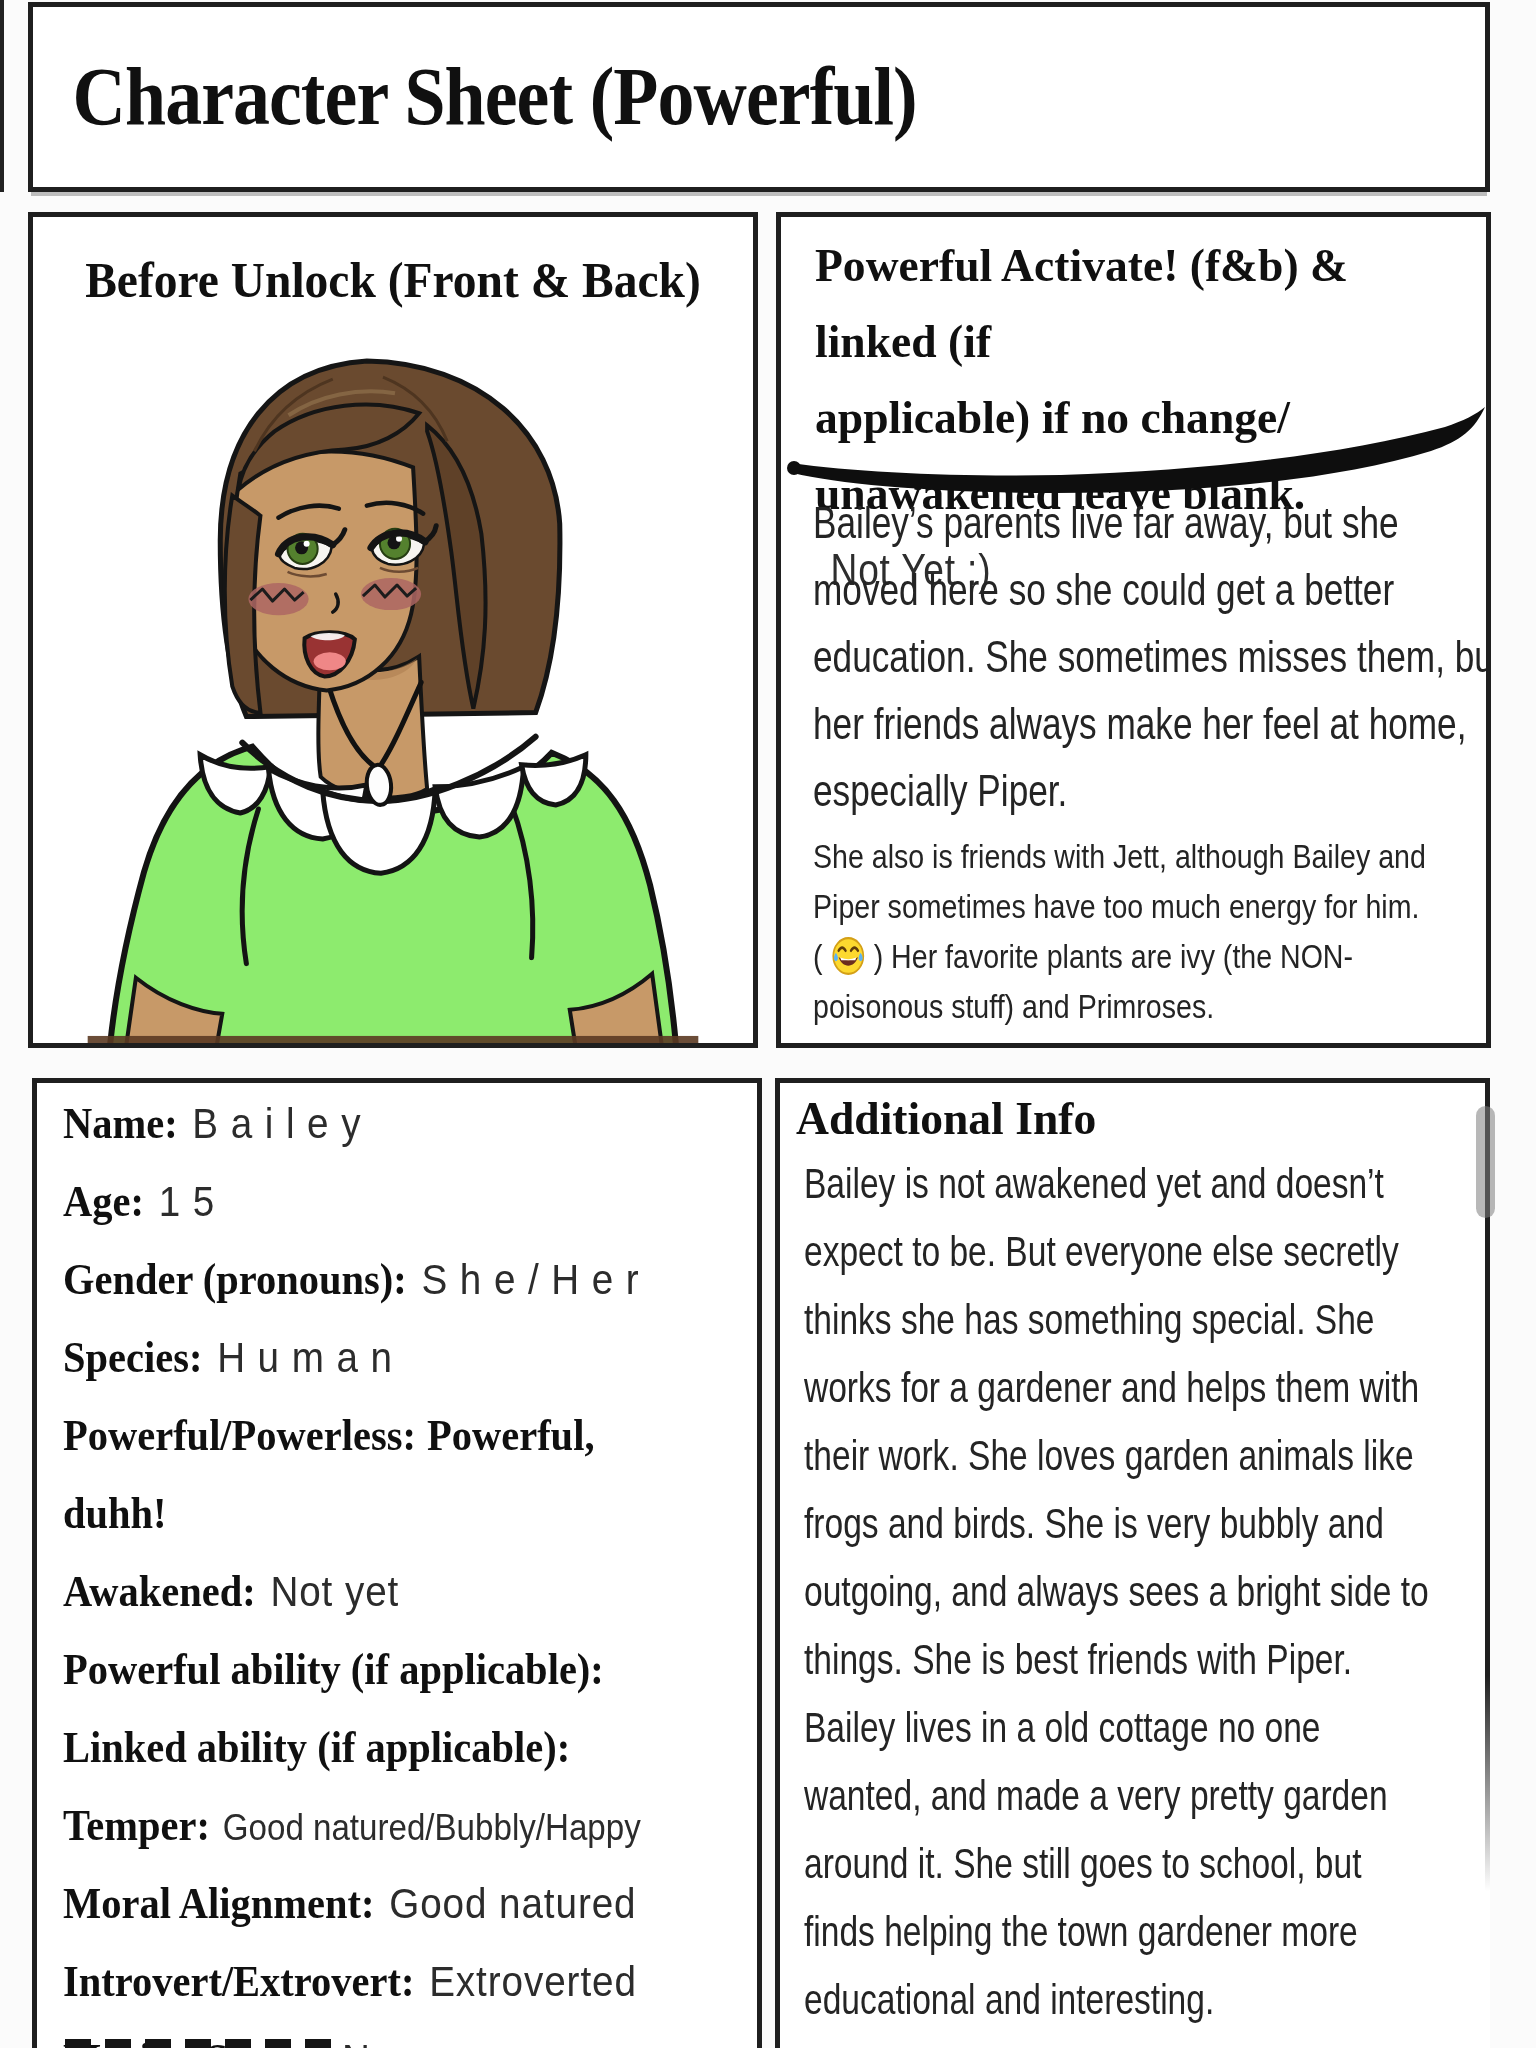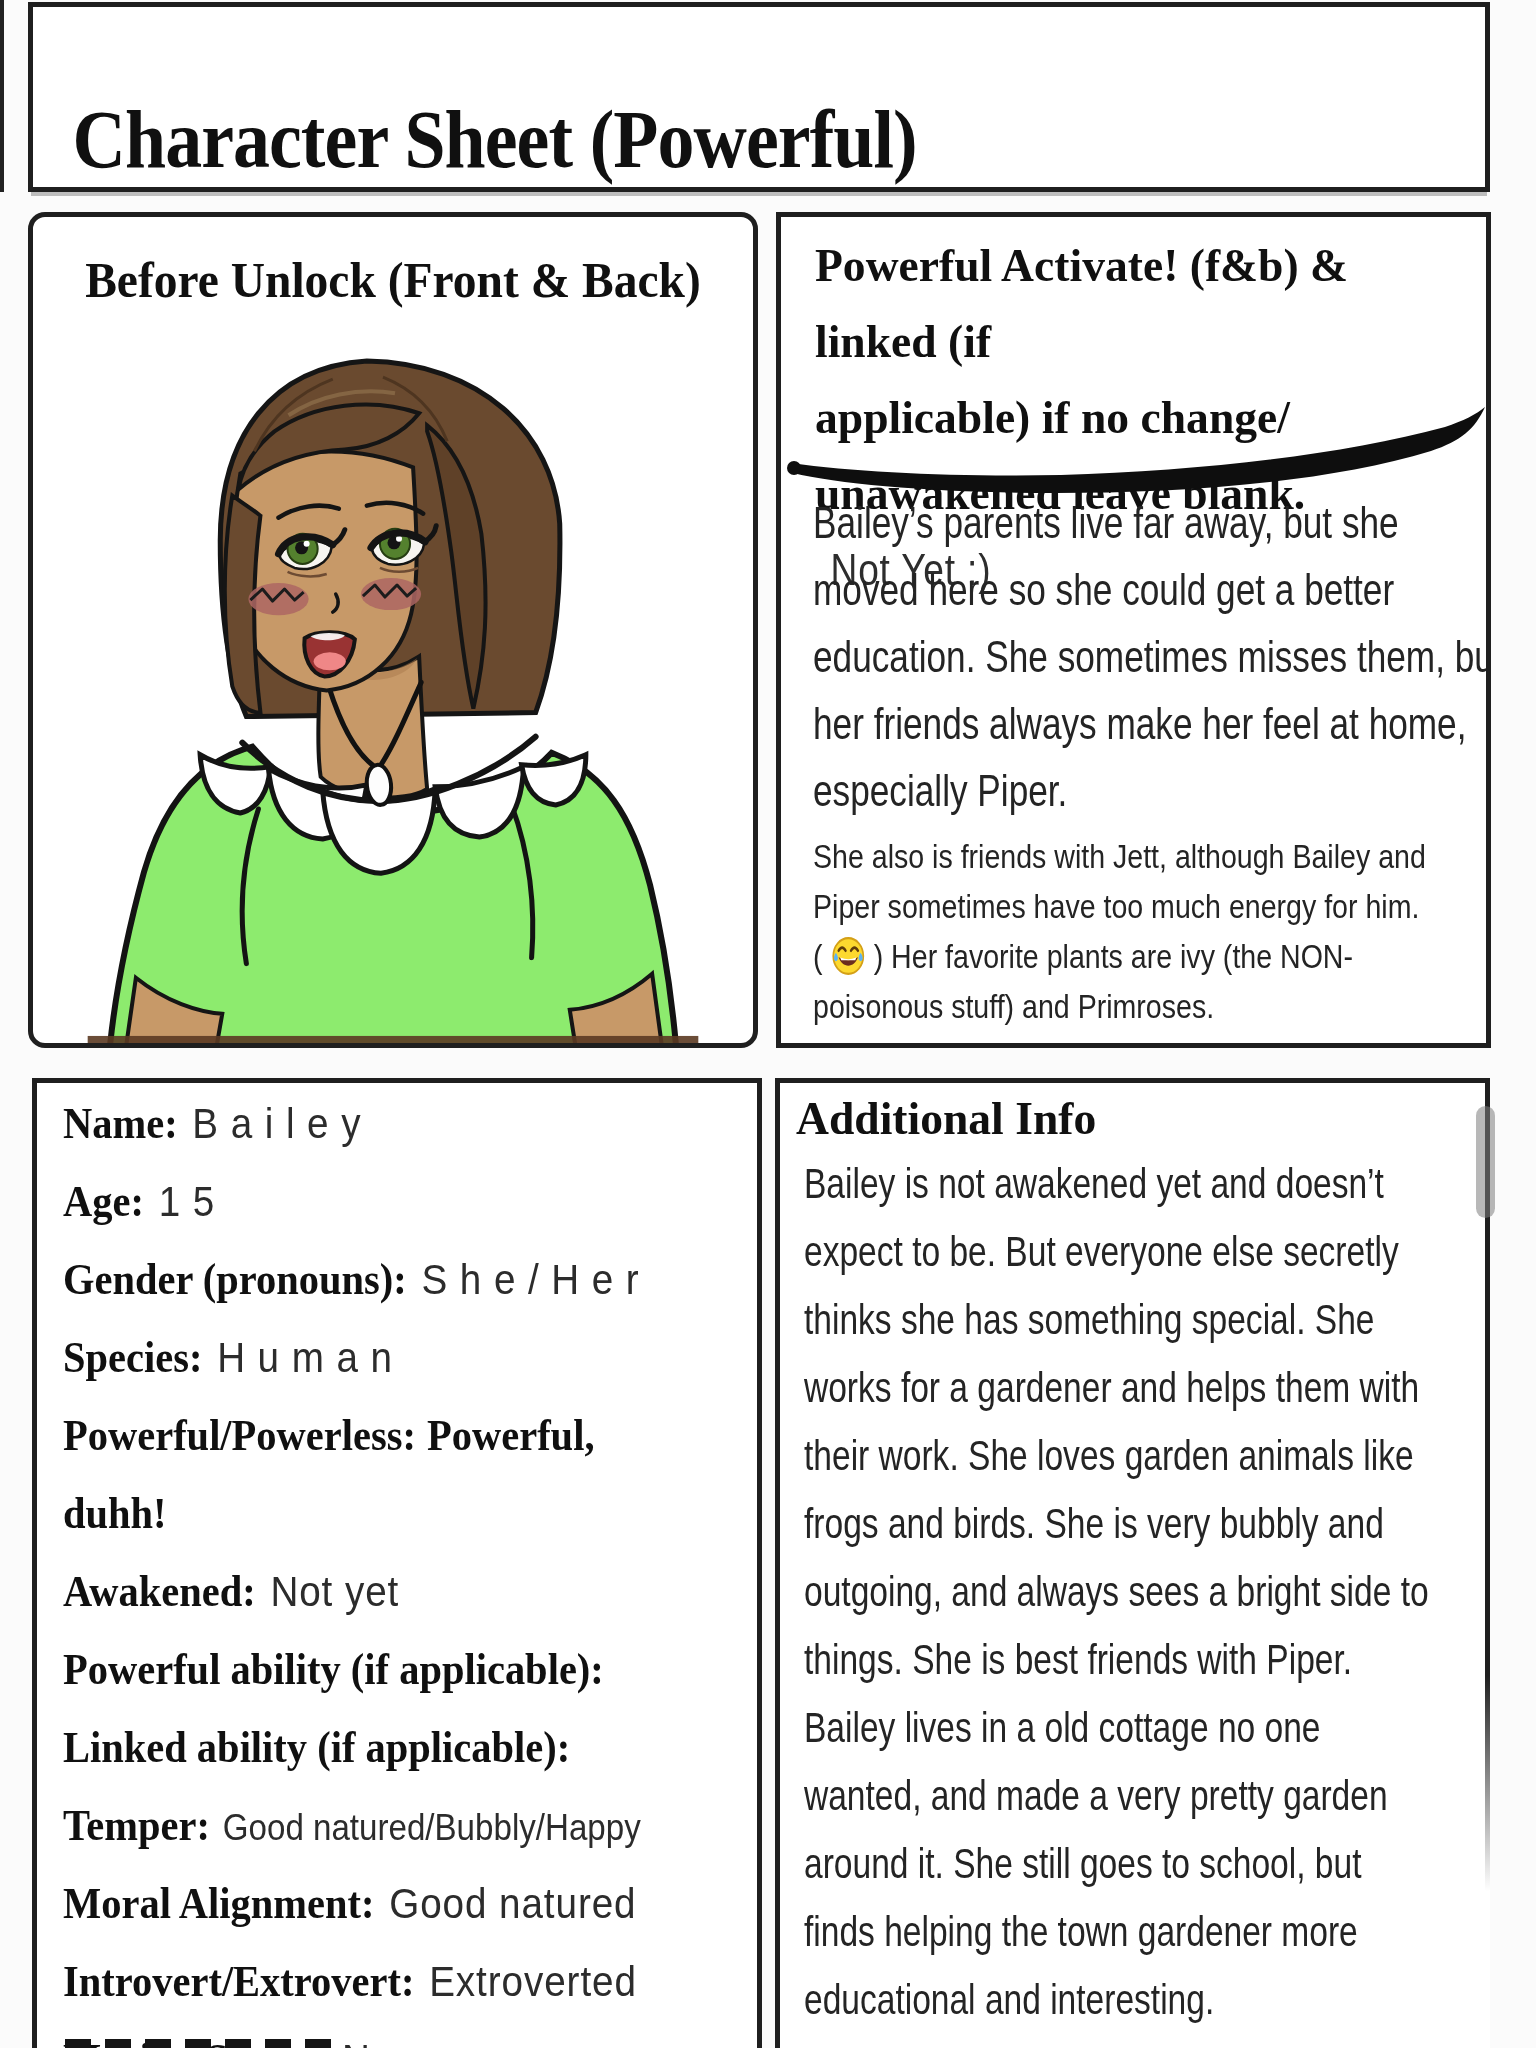--- a/index.html
+++ b/index.html
@@ -4,27 +4,27 @@
 <style>
   html,body{margin:0;padding:0;}
   body{
     width:1536px;height:2048px;position:relative;overflow:hidden;
     background:#fbfbfb;font-family:"Liberation Sans","DejaVu Sans",sans-serif;color:#232323;
   }
   .panel{position:absolute;background:#ffffff;border:5px solid #1f1f1f;box-sizing:border-box;}
   .serif{font-family:"Liberation Serif","DejaVu Serif",serif;font-weight:700;color:#101010;}
 
   
-  #title-box{left:28px;top:2px;width:1462px;height:190px;display:flex;align-items:flex-end;box-shadow:0 7px 0 -3px #bdbdbd;}
+  #title-box{left:28px;top:2px;width:1462px;height:190px;display:flex;align-items:center;box-shadow:0 7px 0 -3px #bdbdbd;}
   #title-box .t{font-size:82px;letter-spacing:-1px;padding-left:44px;white-space:nowrap;display:inline-block;transform:scaleX(.9);transform-origin:left center;}
 
   #edge-line{position:absolute;left:0;top:0;width:4px;height:192px;background:#222;}
 
   
-  #panel-portrait{left:28px;top:212px;width:730px;height:836px;overflow:hidden;border-radius:17px;}
+  #panel-portrait{left:28px;top:212px;width:730px;height:836px;overflow:hidden;}
   #panel-portrait .hd{display:block;text-align:center;margin-top:34px;font-size:50px;transform:scaleX(.95);transform-origin:center;white-space:nowrap;}
   #portrait-svg{position:absolute;left:48px;top:138px;width:624px;height:693px;}
 
   #panel-activate{left:776px;top:212px;width:715px;height:836px;overflow:hidden;}
   #panel-activate .hd{position:absolute;left:34px;top:10px;width:660px;font-size:47px;line-height:76px;transform:scaleX(.97);transform-origin:left top;}
   .note-sans{font-family:"Liberation Sans","DejaVu Sans",sans-serif;font-weight:400;color:#2d2d2d;font-size:45px;display:inline-block;transform:scaleX(.85);transform-origin:left center;margin-left:16px;letter-spacing:1px;}
   #swoosh{position:absolute;left:0;top:188px;width:708px;height:92px;}
   .para1{position:absolute;left:32px;top:272px;font-size:44px;line-height:67px;white-space:nowrap;transform:scaleX(.8);transform-origin:left top;color:#242424;}
   .para2{position:absolute;left:32px;top:614px;font-size:34px;line-height:50px;white-space:nowrap;transform:scaleX(.84);transform-origin:left top;color:#242424;}
   .emoji{display:inline-block;vertical-align:-9px;}

